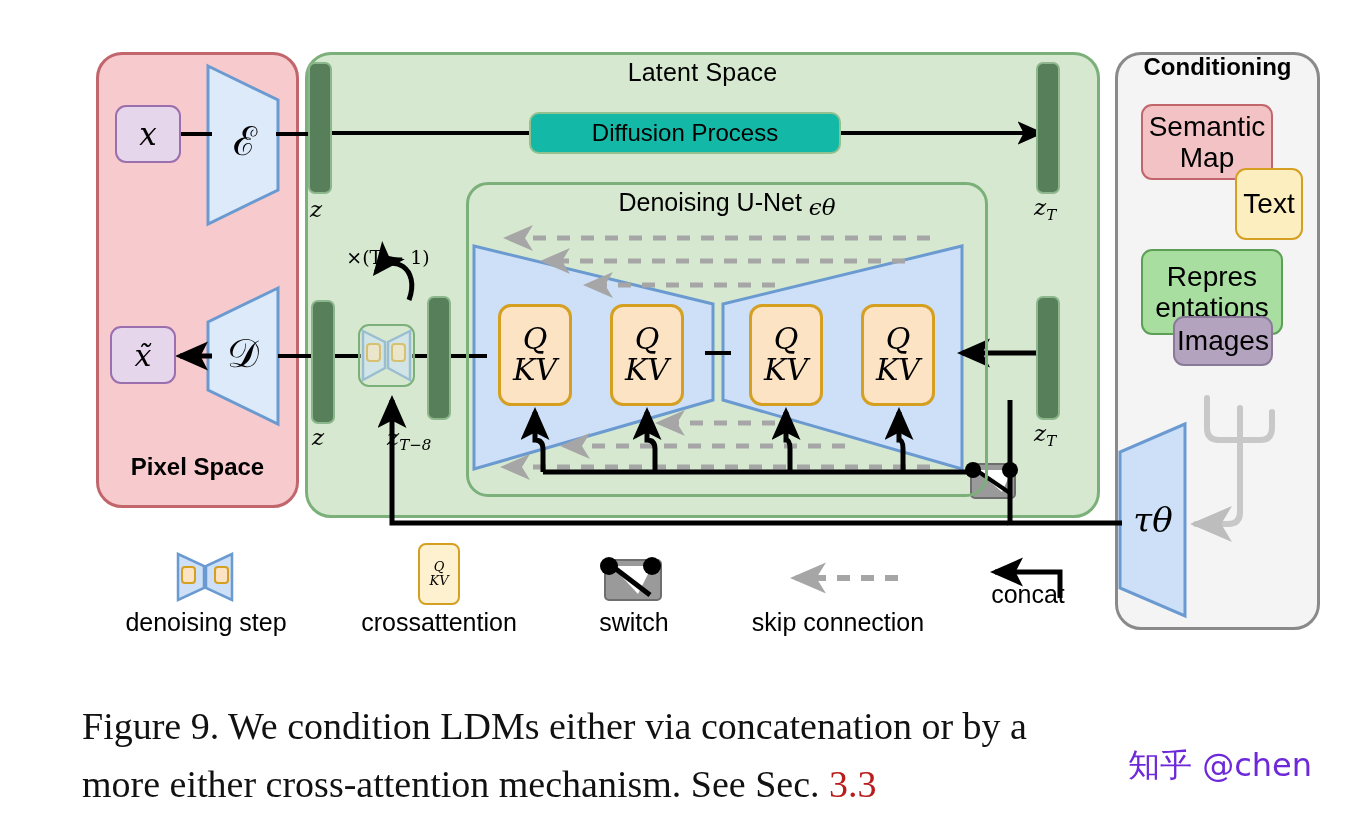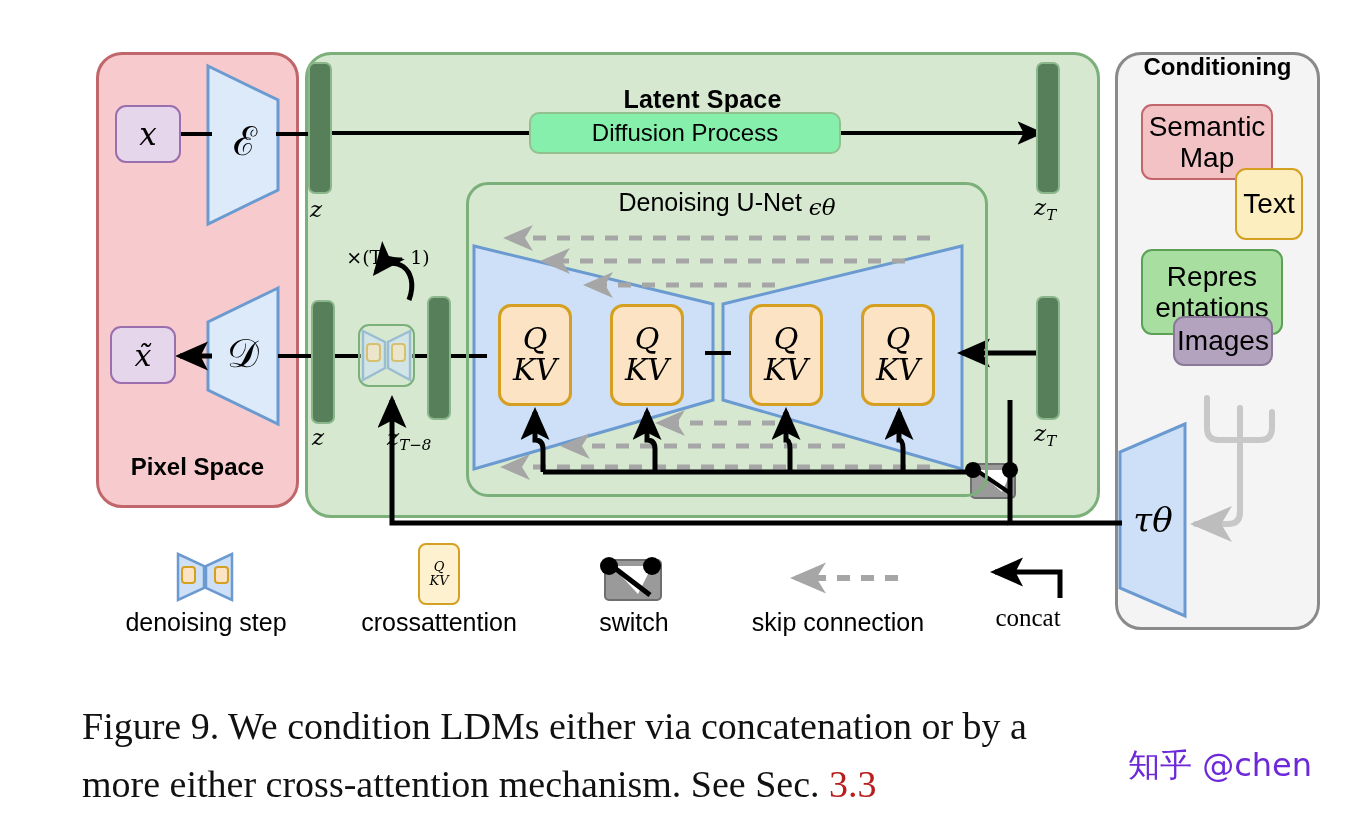--- a/index.html
+++ b/index.html
@@ -58,23 +58,22 @@
     border-radius: 22px;
     box-sizing: border-box;
   }
 
   
   .title-latent {
     left: 305px; top: 58px;
     width: 795px;
     text-align: center;
     font-size: 25px;
-    font-weight: bold;
+    font-weight: normal;
     letter-spacing: 0.2px;
-    margin-top: 27px;
   }
   .title-cond {
     left: 1115px; top: 53px;
     width: 205px;
     text-align: center;
     font-size: 24px;
     font-weight: bold;
   }
   .title-pixel {
     left: 96px; top: 453px;
@@ -134,21 +133,21 @@
     font-family: "DejaVu Serif", serif;
     font-style: italic;
     font-size: 23px;
   }
   .zlabel .sb { font-size: 15px; font-style: italic; vertical-align: -5px; }
 
   
   .diffusion-pill {
     left: 529px; top: 112px;
     width: 312px; height: 42px;
-    background: #86efac;
+    background: #14b8a6;
     border: 2.5px solid #93c08f;
     border-radius: 10px;
     box-sizing: border-box;
     display: flex; align-items: center; justify-content: center;
     font-size: 24px;
   }
 
   
   .qkv {
     width: 74px; height: 102px;
@@ -407,21 +406,21 @@
   <div class="abs legend-mini-qkv" style="left:418px; top:543px;">
     <span class="q">Q</span>
     <span class="kv">KV</span>
   </div>
   <div class="abs legend-label" style="left:336px; top:608px; width:206px;">crossattention</div>
 
   <div class="abs legend-label" style="left:580px; top:608px; width:108px;">switch</div>
 
   <div class="abs legend-label" style="left:724px; top:608px; width:228px;">skip connection</div>
 
-  <div class="abs legend-label" style="left:972px; top:604px; width:112px;font-family:Liberation Serif, serif;">concat</div>
+  <div class="abs legend-label" style="left:972px; top:580px; width:112px;">concat</div>
 
   <div class="abs caption">
     <div>Figure 9.   We condition LDMs either via concatenation or by a</div>
     <div><span>more either cross-attention mechanism. See Sec. </span><span class="red">3.3</span></div>
   </div>
 
   <div class="abs watermark">知乎 @chen</div>
 
 </div>
 

